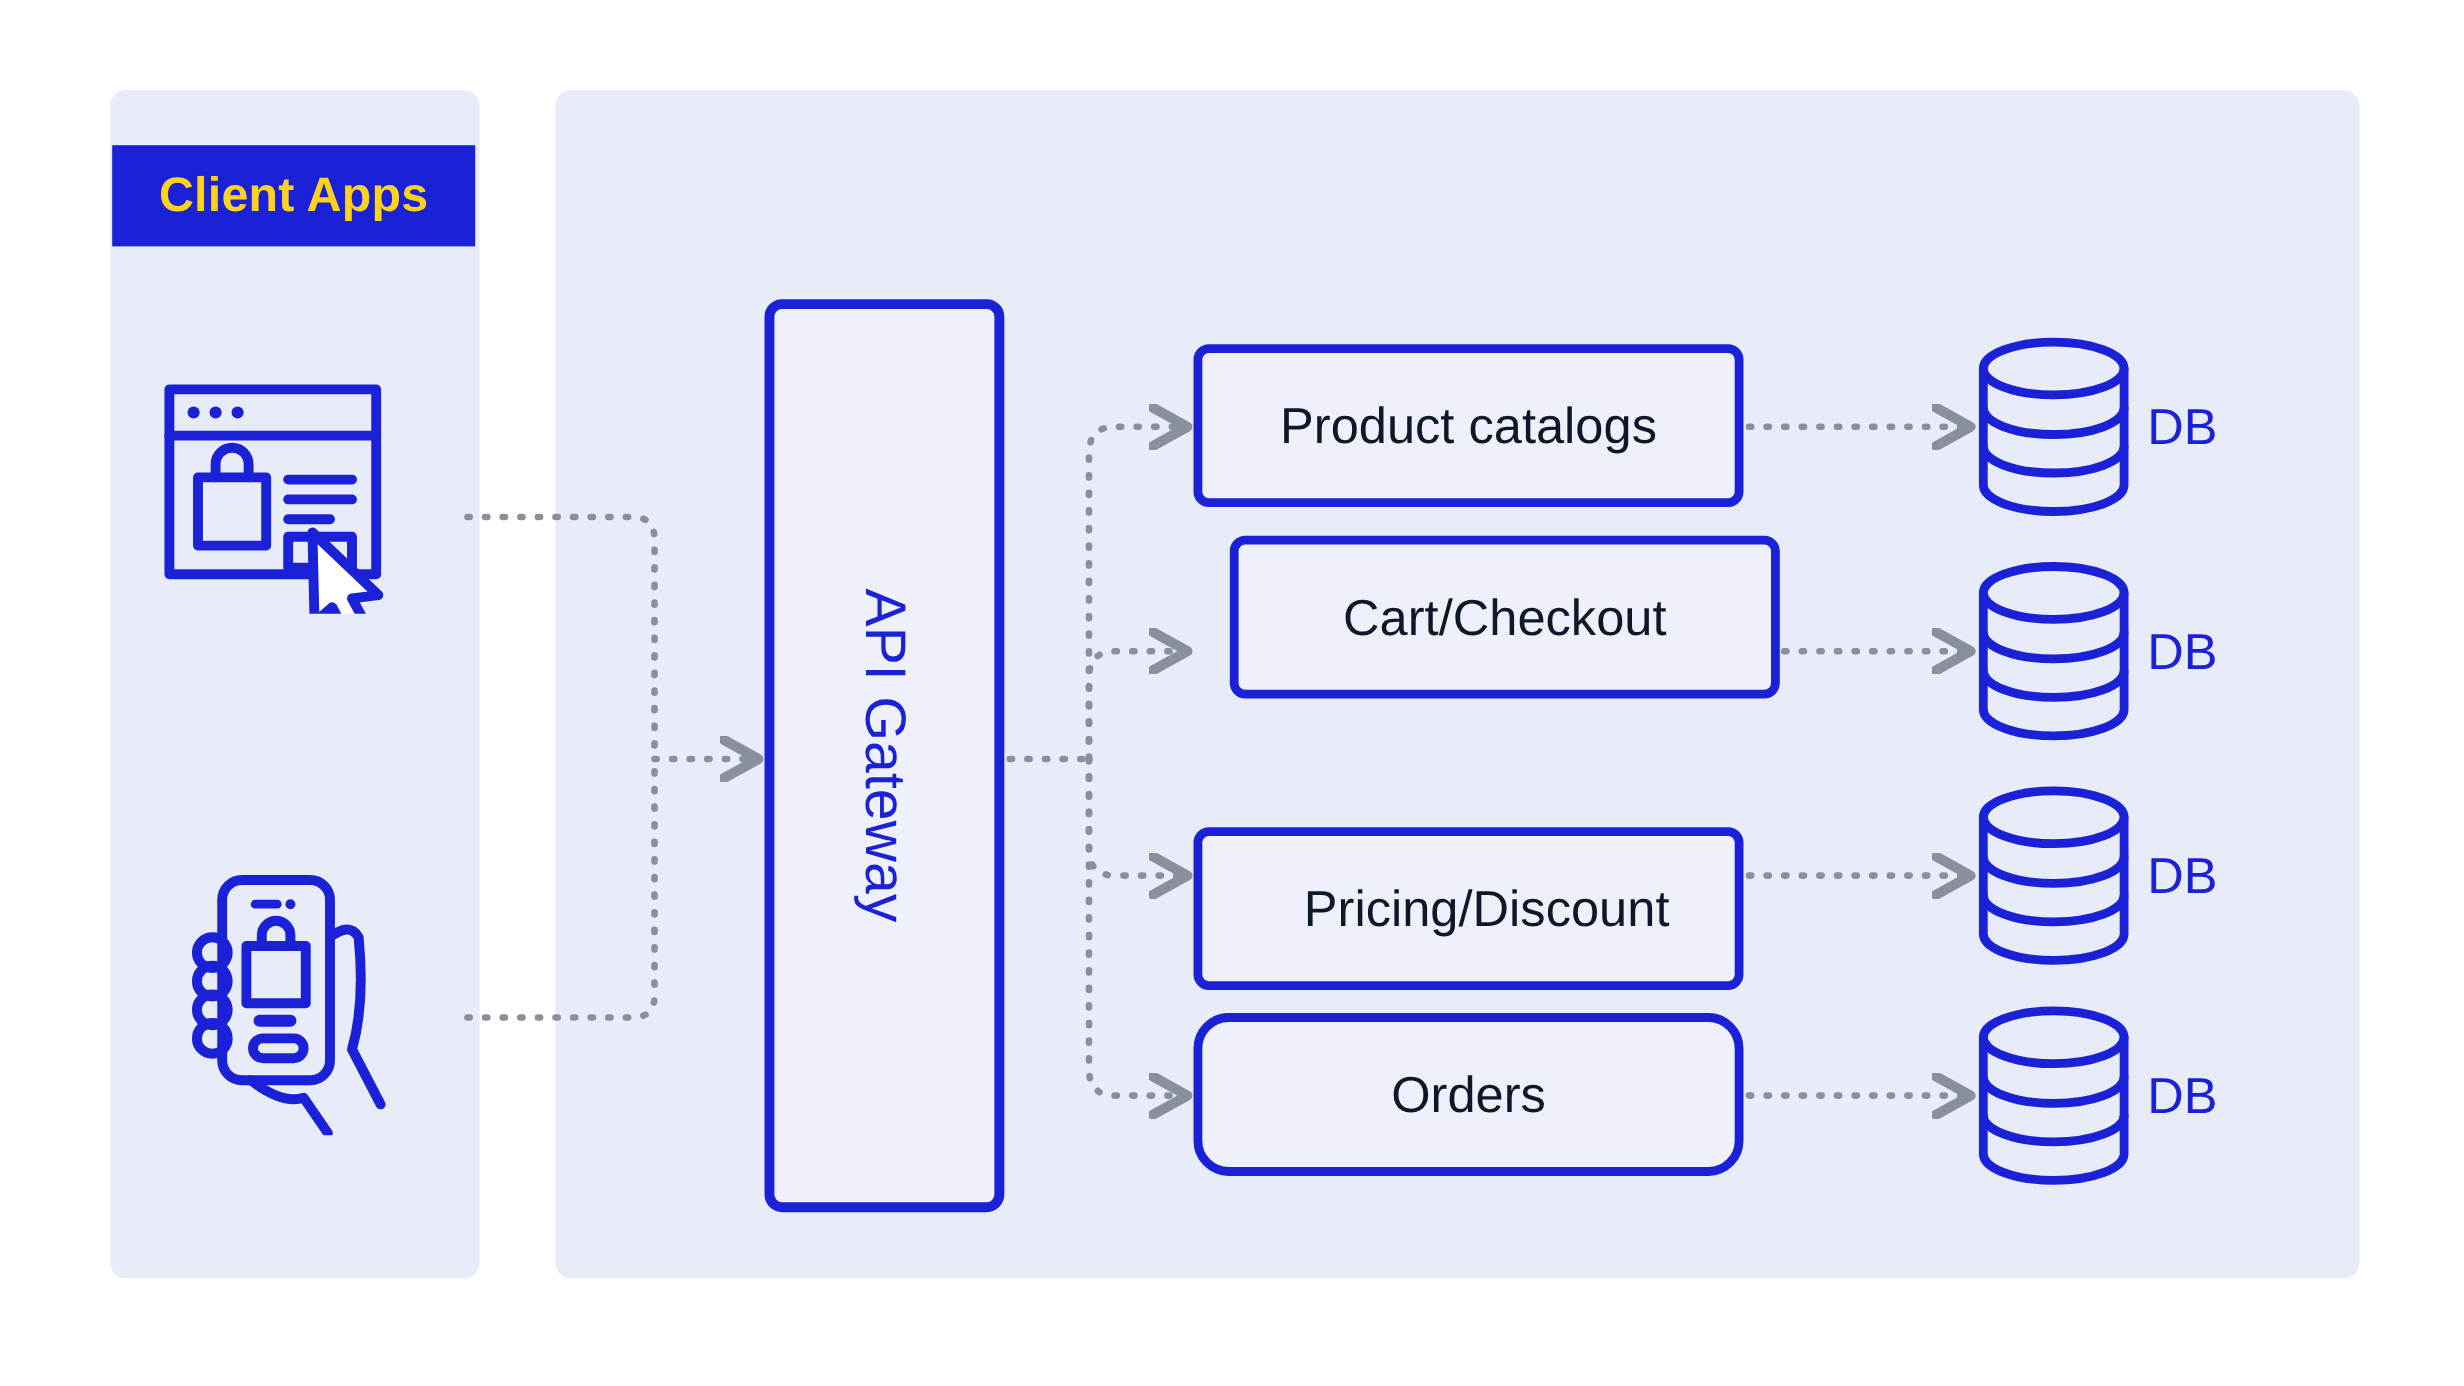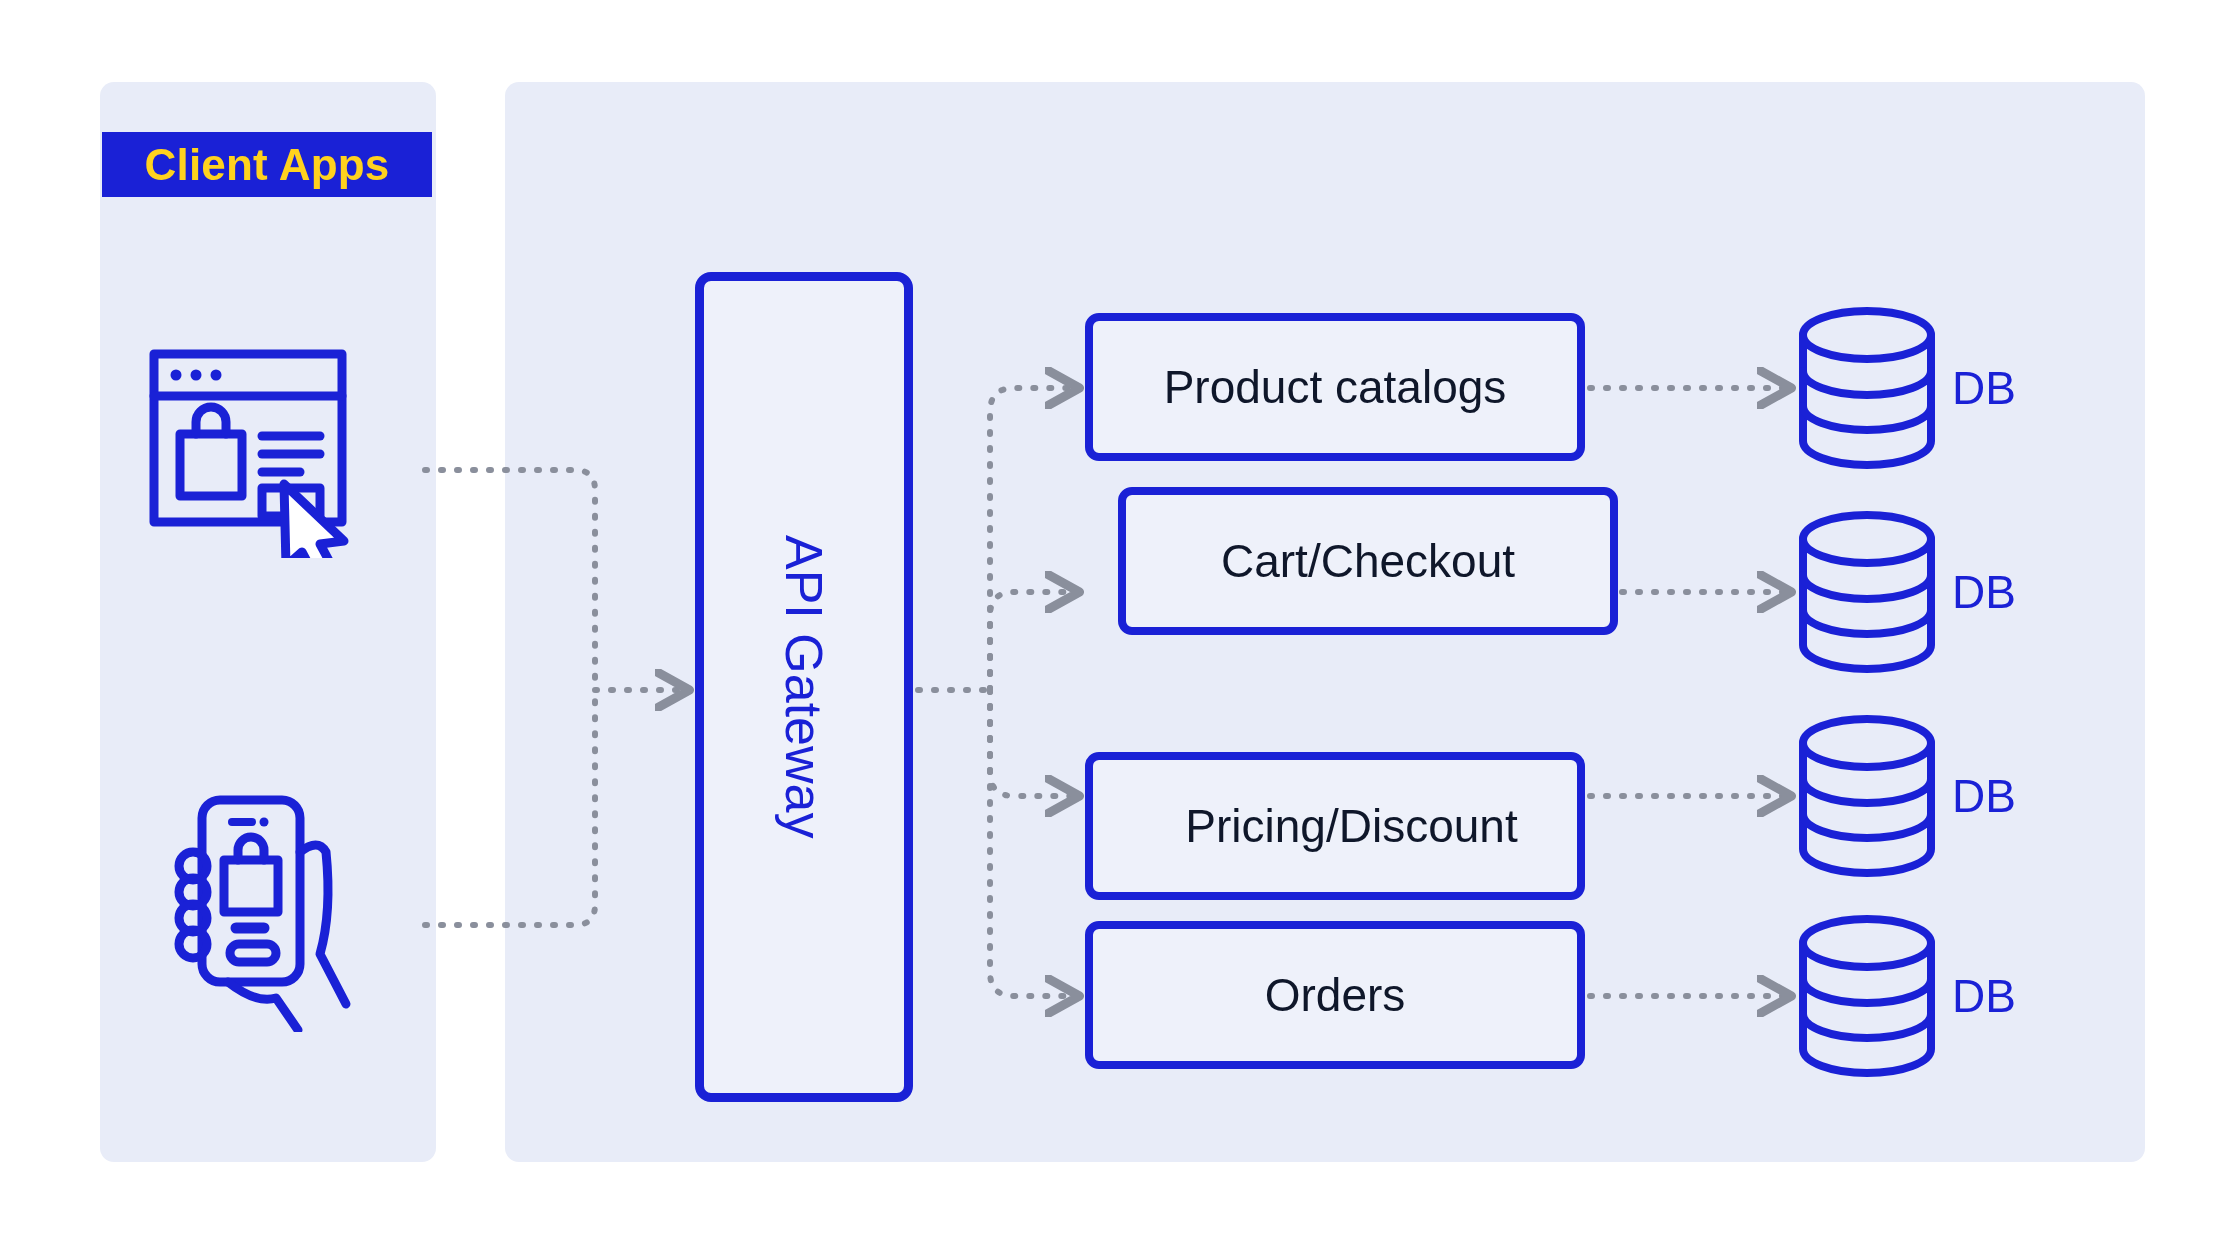--- a/index.html
+++ b/index.html
@@ -44,21 +44,21 @@
     display: flex;
     align-items: center;
     justify-content: center;
     letter-spacing: .2px;
     white-space: nowrap;
   }
   #client-banner {
     left: 102px;
     top: 132px;
     width: 330px;
-    height: 65px;
+    height: 92px;
     font-size: 44px;
     text-align: right;
   }
   #services-banner {
     left: 1148px;
     top: 132px;
     width: 390px;
     height: 72px;
     font-size: 44px;
   }
@@ -249,21 +249,21 @@
         <div>
           <svg class="db-icon" viewBox="0 0 145 170" xmlns="http://www.w3.org/2000/svg" fill="none" stroke="#1a21d6" stroke-width="8" stroke-linecap="round">
             <ellipse cx="72" cy="32" rx="64" ry="24"></ellipse>
             <path d="M8,32 V138 a64,24 0 0 0 128,0 V32"></path>
             <path d="M8,68 a64,24 0 0 0 128,0"></path>
             <path d="M8,103 a64,24 0 0 0 128,0"></path>
           </svg>
         </div>
         <span class="db-label">DB</span>
       </div>
-      <div class="service-box" style="top: 921px;">
+      <div class="service-box" style="top: 921px; border-radius: 32px;">
         <span class="service-label">Orders</span>
       </div>
       <div class="db-group" style="top: 911px;">
         <div>
           <svg class="db-icon" viewBox="0 0 145 170" xmlns="http://www.w3.org/2000/svg" fill="none" stroke="#1a21d6" stroke-width="8" stroke-linecap="round">
             <ellipse cx="72" cy="32" rx="64" ry="24"></ellipse>
             <path d="M8,32 V138 a64,24 0 0 0 128,0 V32"></path>
             <path d="M8,68 a64,24 0 0 0 128,0"></path>
             <path d="M8,103 a64,24 0 0 0 128,0"></path>
           </svg>

